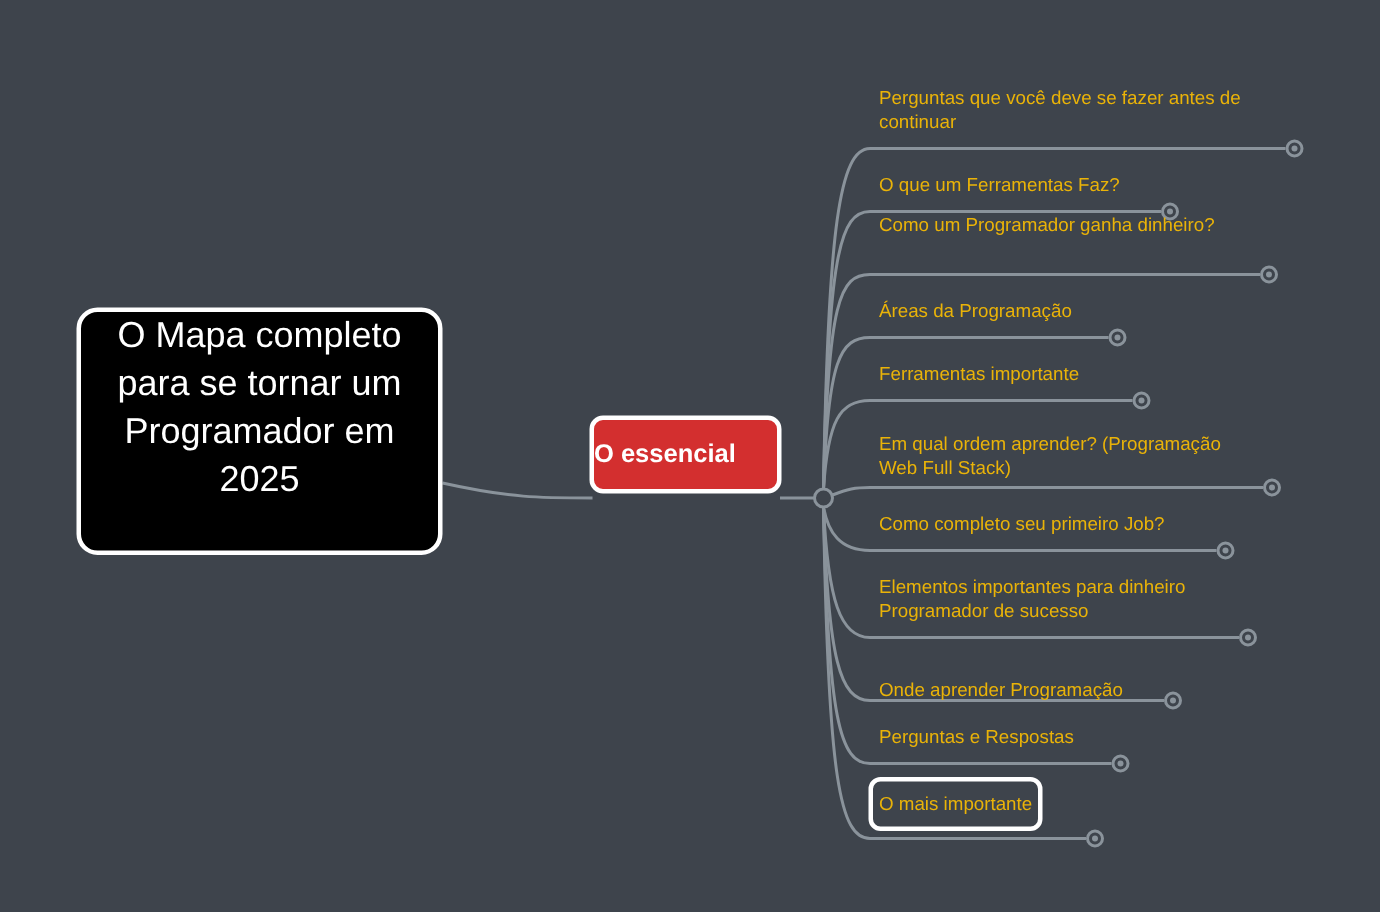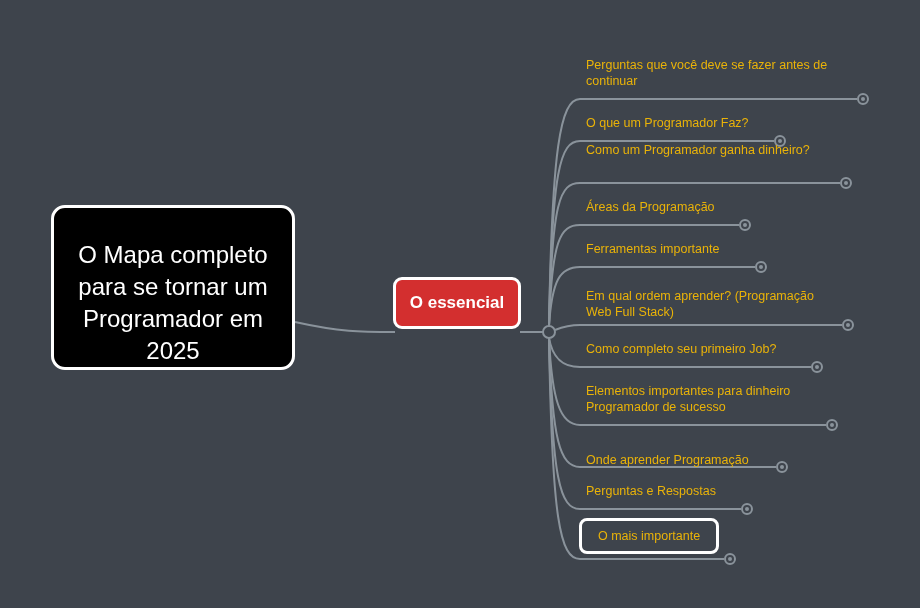--- a/index.html
+++ b/index.html
@@ -2,26 +2,26 @@
 <html><head>
 <meta charset="utf-8">
 <style>
   html, body { margin:0; padding:0; }
   body { width:920px; height:608px; background:#3e444c; position:relative; overflow:hidden;
          font-family:"Liberation Sans", sans-serif; }
   svg.links { position:absolute; left:0; top:0; }
   .root { position:absolute; left:51px; top:205px; width:244px; height:165px; background:#000;
           border:3px solid #fff; border-radius:14px; box-sizing:border-box;
           color:#fff; font-size:24px; line-height:32px; text-align:center;
-          display:flex; align-items:flex-end; justify-content:center; padding:0 10px; }
+          display:flex; align-items:flex-start; justify-content:center; padding:0 10px; }
   .main { position:absolute; left:393px; top:277px; width:128px; height:52px; background:#d32f2f;
           border:3px solid #fff; border-radius:9px; box-sizing:border-box;
-          color:#fff; font-weight:bold; font-size:17px; display:flex; align-items:center; justify-content:center; }
+          color:#fff; font-weight:bold; font-size:17px; display:flex; align-items:center; justify-content:flex-start; }
   .topic { position:absolute; left:586px; color:#eab308; font-size:12.5px; line-height:16px; width:270px; }
-  .topic.boxed { left:579px; border:3px solid #fff; border-radius:8px; padding:7px 16px; width:auto; box-sizing:border-box; }
+  .topic.boxed { left:579px; border:3px solid #fff; border-radius:8px; padding:7px 4px; width:auto; box-sizing:border-box; }
 </style>
 </head>
 <body>
 
 <svg class="links" width="920" height="608">
   <g fill="none" stroke="#8a939b" stroke-width="2">
     <path d="M295,322 C340,332 360,332 395,332"></path>
     <path d="M520,332 L543,332"></path>
     <path d="M549,326 C552,150 560,99 580,99 L857,99"></path>
     <path d="M549,326 C552,170 560,141 580,141 L774,141"></path>
@@ -65,21 +65,21 @@
 </svg>
 
 <div class="root">
     <span>O Mapa completo para se tornar um Programador em 2025</span>
   </div>
 <div class="main">
     <span>O essencial</span>
   </div>
 
 <div class="topic" style="top:57px">Perguntas que você deve se fazer antes de continuar</div>
-<div class="topic" style="top:115px">O que um Programador Faz?</div>
+<div class="topic" style="top:115px">O que um Ferramentas Faz?</div>
 <div class="topic" style="top:142px">Como um Programador ganha dinheiro?</div>
 <div class="topic" style="top:199px">Áreas da Programação</div>
 <div class="topic" style="top:241px">Ferramentas importante</div>
 <div class="topic" style="top:288px; width:250px">Em qual ordem aprender? (Programação Web Full Stack)</div>
 <div class="topic" style="top:341px">Como completo seu primeiro Job?</div>
 <div class="topic" style="top:383px; width:240px">Elementos importantes para dinheiro Programador de sucesso</div>
 <div class="topic" style="top:452px">Onde aprender Programação</div>
 <div class="topic" style="top:483px">Perguntas e Respostas</div>
 <div class="topic boxed" style="top:518px">O mais importante</div>
 

